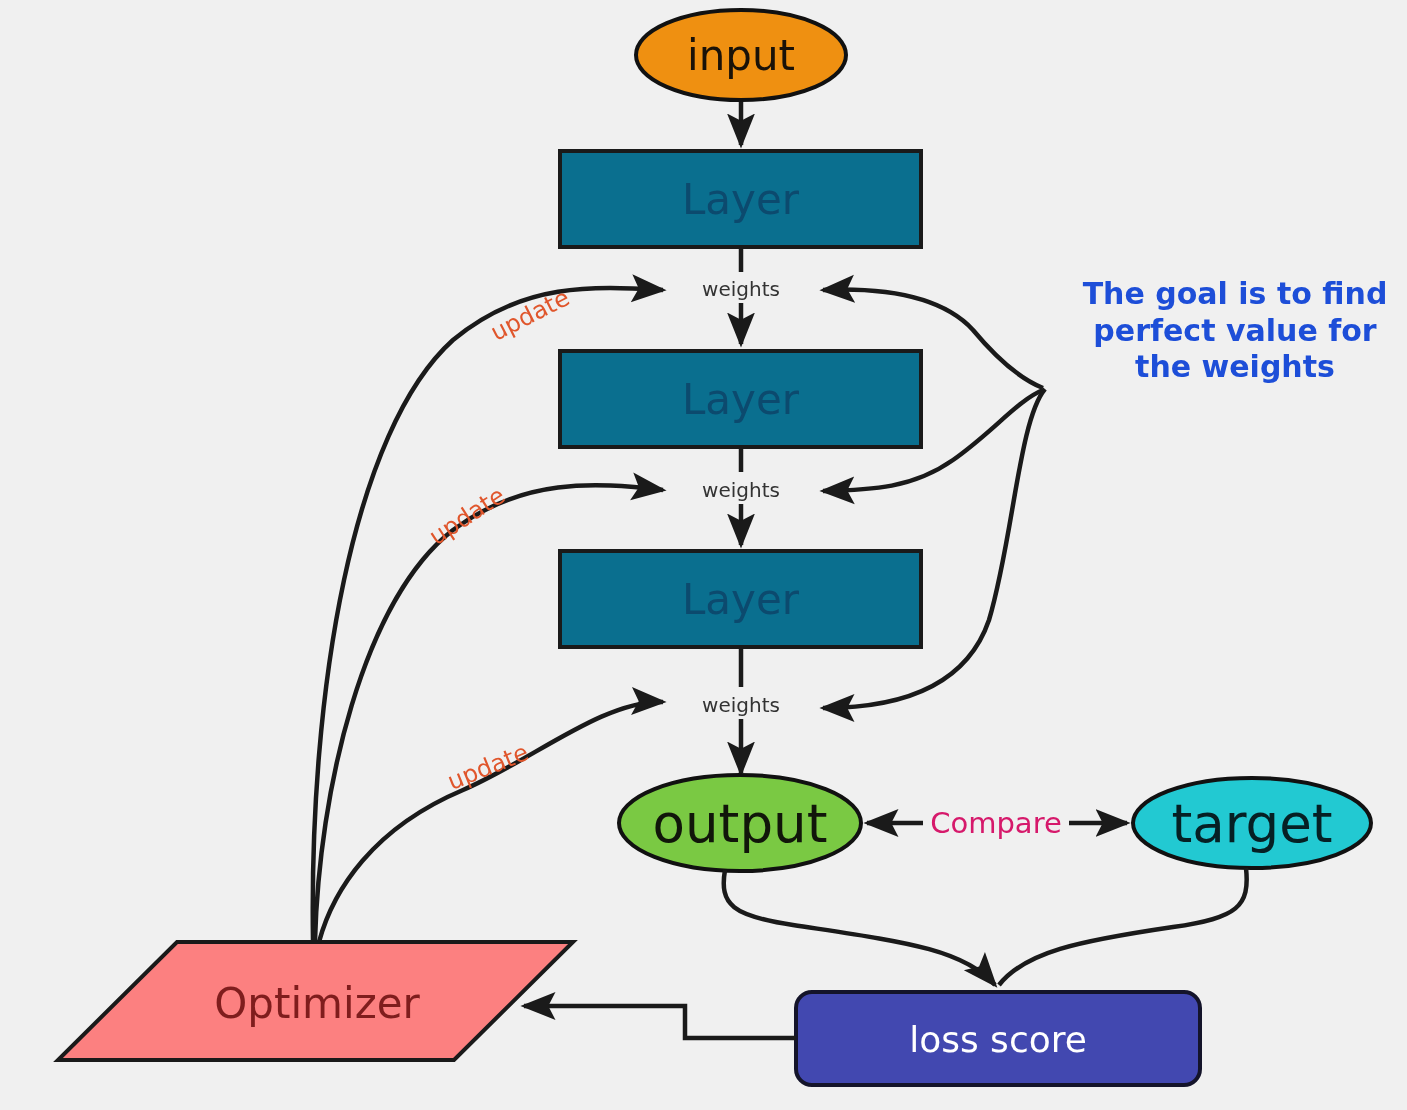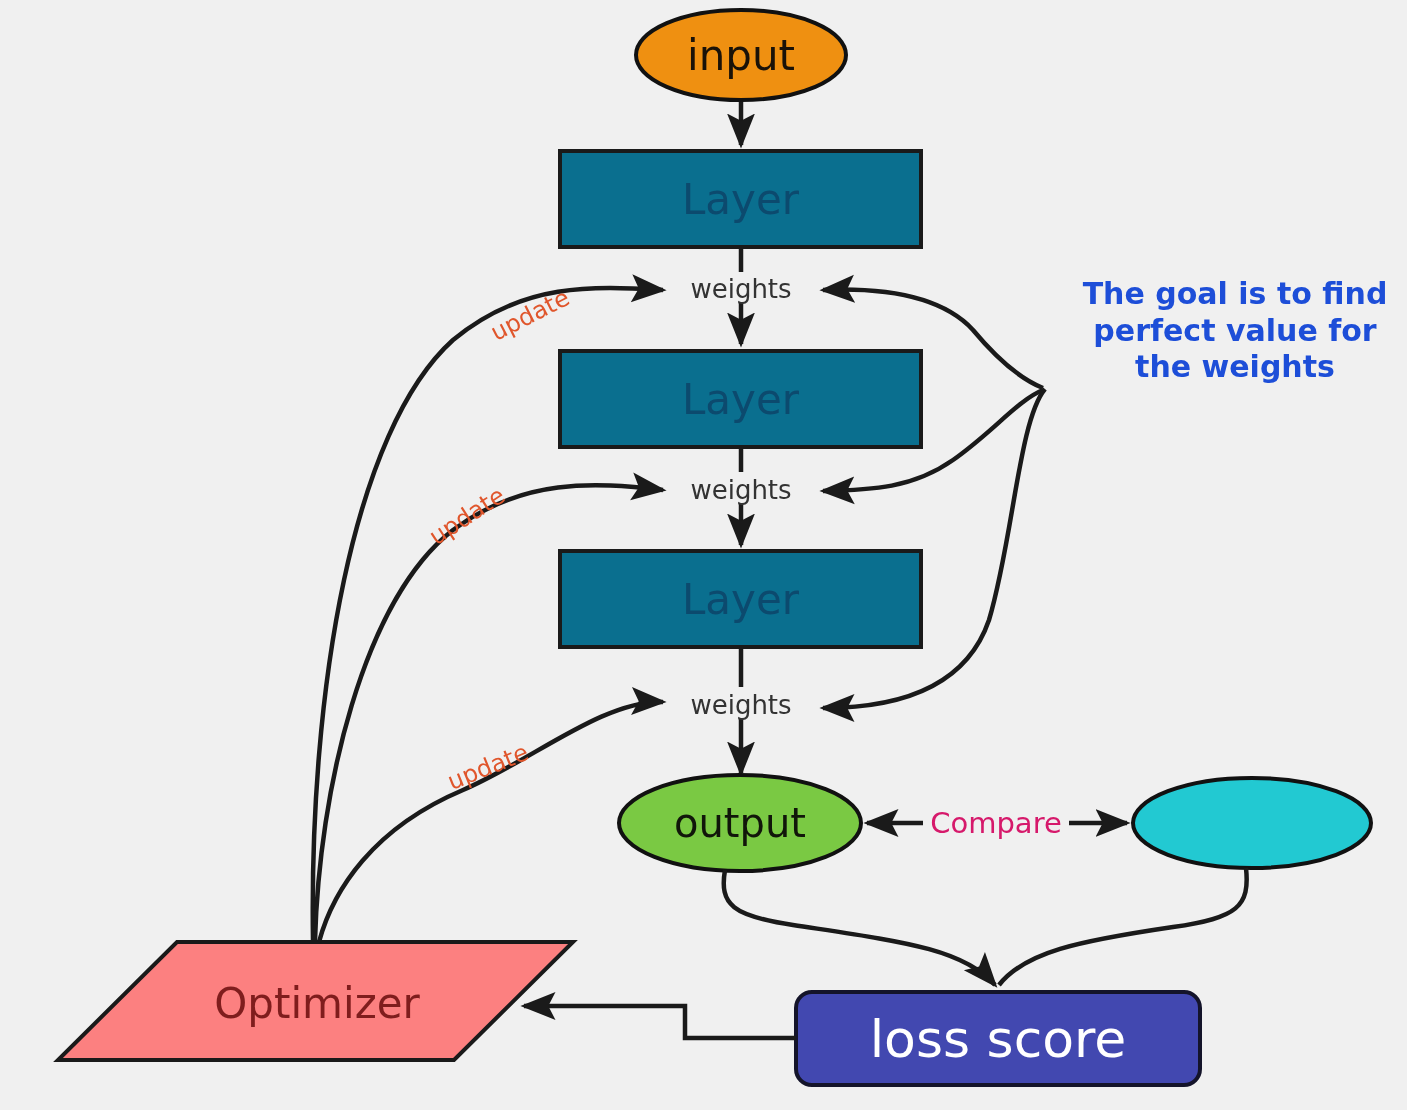--- a/index.html
+++ b/index.html
@@ -41,32 +41,32 @@
     font-size: 42px;
     color: #1a1208;
     font-family: "DejaVu Sans", "Liberation Sans", sans-serif;
   }
   .lbl-layer {
     font-size: 42px;
     color: #0c4a6e;
     font-family: "DejaVu Sans", "Liberation Sans", sans-serif;
   }
   .lbl-weights {
-    font-size: 26px;
+    font-size: 20px;
     color: #333333;
     font-family: "DejaVu Sans", "Liberation Sans", sans-serif;
   }
   .lbl-output, .lbl-target {
-    font-size: 40px;
+    font-size: 53px;
     color: #11160a;
     font-family: "DejaVu Sans", "Liberation Sans", sans-serif;
   }
   .lbl-target { color: #062024; }
   .lbl-loss {
-    font-size: 52px;
+    font-size: 36px;
     color: #ffffff;
     font-family: "DejaVu Sans", "Liberation Sans", sans-serif;
   }
   .lbl-optimizer {
     font-size: 42px;
     color: #7f1d1d;
     font-family: "DejaVu Sans", "Liberation Sans", sans-serif;
   }
   .lbl-compare {
     font-size: 29px;
@@ -160,20 +160,21 @@
 
   <div class="node-label lbl-layer" style="left:527px; top:170px; width:361px; height:58px;">Layer</div>
   <div class="node-label lbl-layer" style="left:527px; top:370px; width:361px; height:58px;">Layer</div>
   <div class="node-label lbl-layer" style="left:527px; top:570px; width:361px; height:58px;">Layer</div>
 
   <div class="node-label lbl-weights" style="left:628px; top:274px; width:160px; height:30px;">weights</div>
   <div class="node-label lbl-weights" style="left:628px; top:475px; width:160px; height:30px;">weights</div>
   <div class="node-label lbl-weights" style="left:628px; top:690px; width:160px; height:30px;">weights</div>
 
   <div class="node-label lbl-output" style="left:586px; top:795px; width:242px; height:56px;">output</div>
+  <div class="node-label lbl-target" style="left:1100px; top:795px; width:238px; height:56px;">target</div>
 
   <div class="node-label lbl-compare" style="left:893px; top:808px; width:140px; height:30px;">Compare</div>
 
   <div class="node-label lbl-loss" style="left:763px; top:1010px; width:404px; height:58px;">loss score</div>
 
   <div class="node-label lbl-optimizer" style="left:139px; top:975px; width:290px; height:56px;">Optimizer</div>
 
   <div class="node-label lbl-update" style="left:437px; top:300px; width:120px; height:30px; transform:rotate(-27deg);">update</div>
   <div class="node-label lbl-update" style="left:374px; top:501px; width:120px; height:30px; transform:rotate(-33deg);">update</div>
   <div class="node-label lbl-update" style="left:395px; top:752px; width:120px; height:30px; transform:rotate(-22deg);">update</div>

